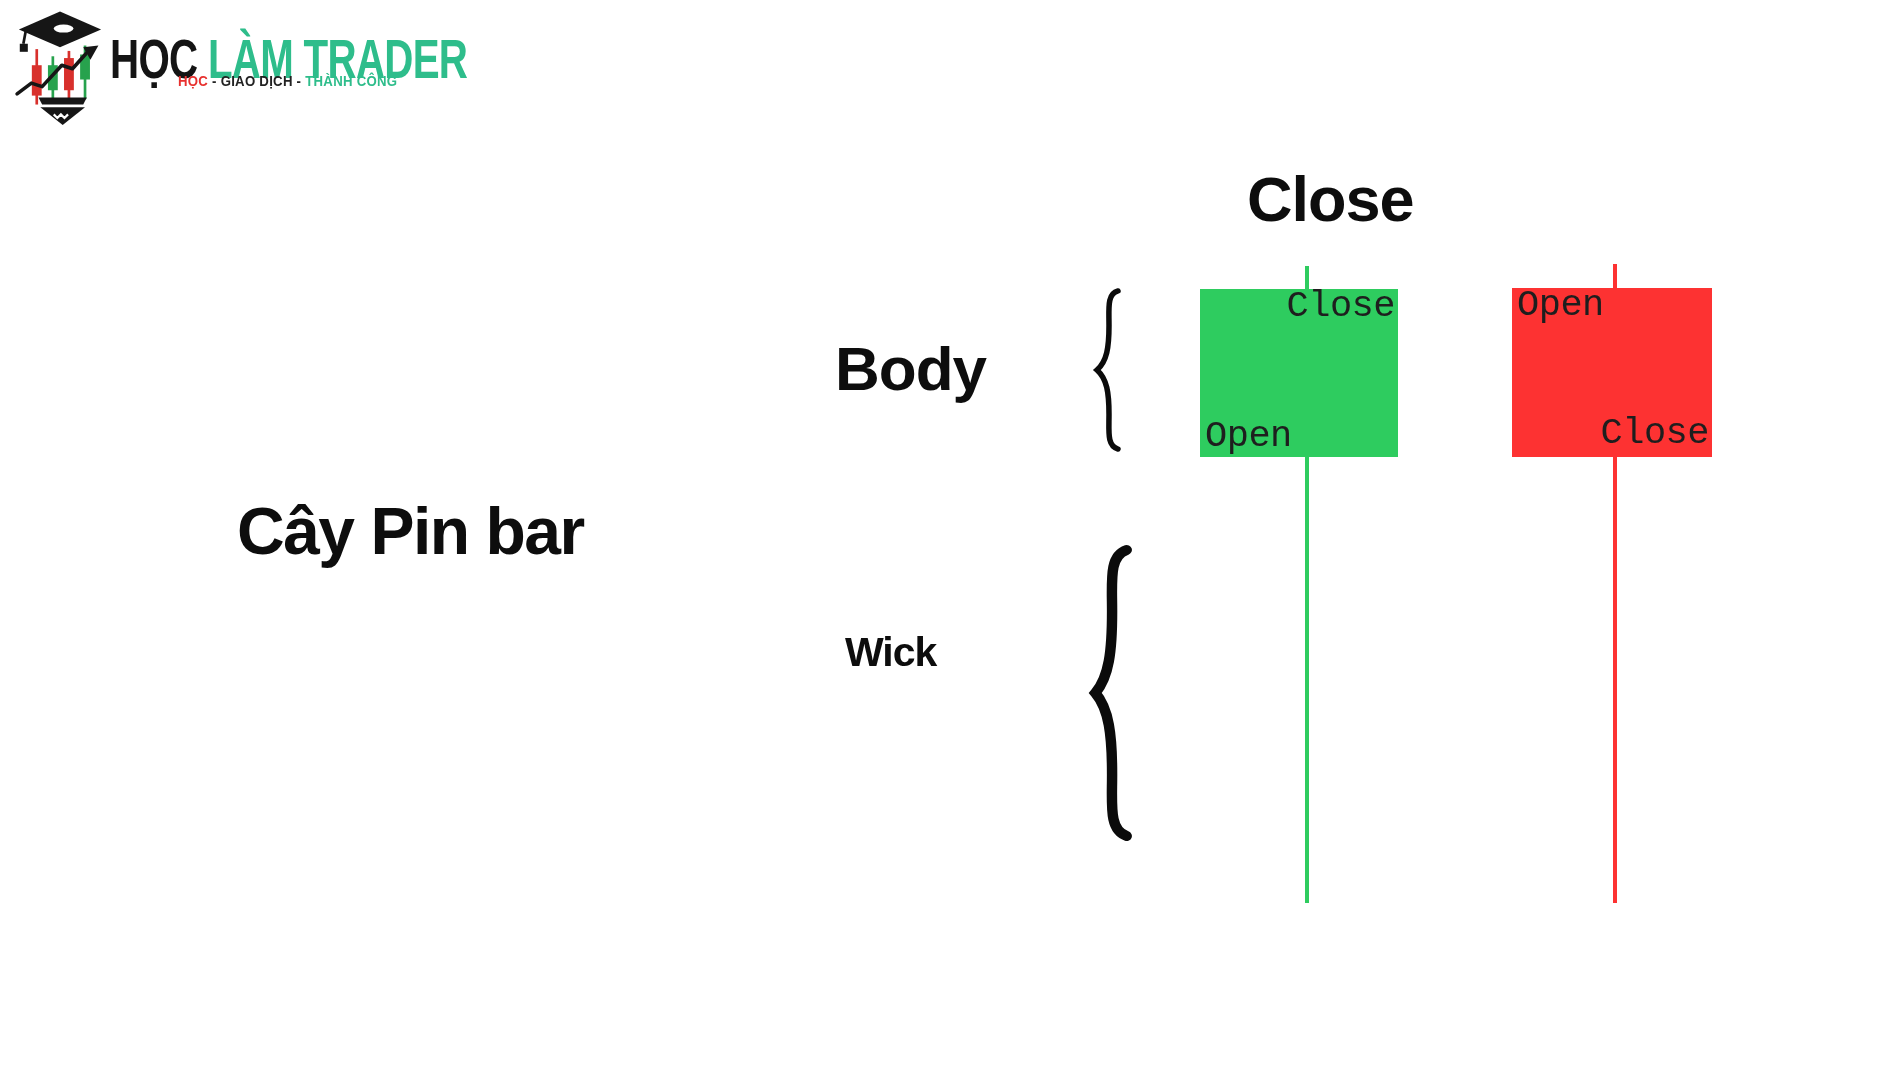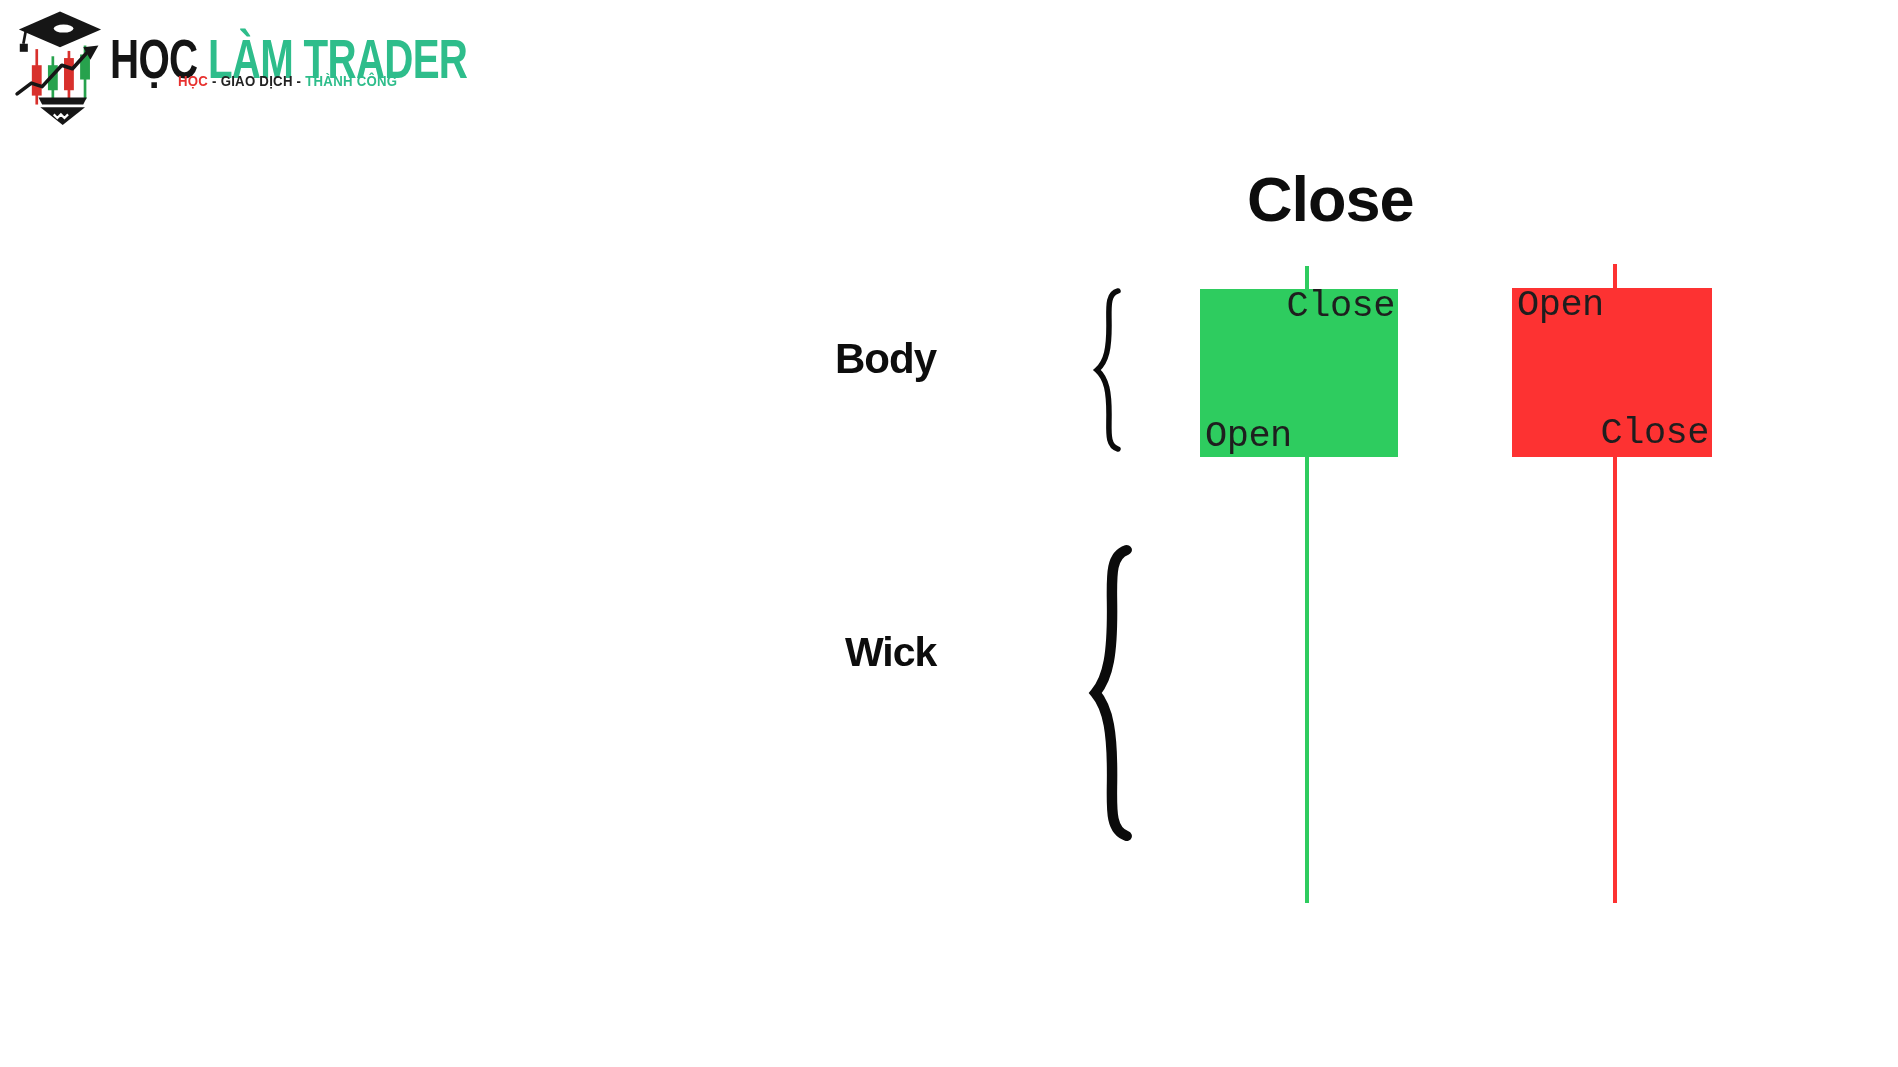--- a/index.html
+++ b/index.html
@@ -21,21 +21,21 @@
     position:absolute;left:68px;top:64px;white-space:nowrap;
     font-size:15px;font-weight:bold;letter-spacing:.3px;color:#222222;
     transform:scaleX(.88);transform-origin:0 0;
   }
   .logo-tagline .tag-red{color:#e8312f;}
   .logo-tagline .tag-green{color:#2ebd8b;}
   
   .big-label{position:absolute;font-weight:bold;color:#0d0d0d;line-height:1;white-space:nowrap;letter-spacing:-1px;}
   .caption{left:237px;top:498px;font-size:66px;letter-spacing:-1.5px;}
   .tail-label{left:1247px;top:168px;font-size:63px;}
-  .body-label{left:835px;top:338px;font-size:42px;}
+  .body-label{left:835px;top:338px;font-size:62px;}
   .wick-label{left:845px;top:632px;font-size:41px;}
   
   .brace{position:absolute;}
   .body-brace{left:1092px;top:286px;width:30px;height:168px;}
   .wick-brace{left:1086px;top:544px;width:48px;height:298px;}
   
   .candle-part{position:absolute;}
   .candle-label{
     position:absolute;font-size:37px;line-height:1.1;color:#1e1e1e;
     letter-spacing:-.5px;white-space:nowrap;font-family:Liberation Mono, monospace;
@@ -87,20 +87,21 @@
         <polygon points="28,111 78,111 53,131" fill="#161616"></polygon>
         <polyline points="43,119 47,123 51,119 55,123 59,119" fill="none" stroke="#ffffff" stroke-width="2.5"></polyline>
       </g>
     </svg>
     <div class="logo-text">
       <div class="logo-title"><span>HỌC</span> <span class="brand-green">LÀM TRADER</span></div>
       <div class="logo-tagline"><span class="tag-red">HỌC</span><span> - GIAO DỊCH - </span><span class="tag-green">THÀNH CÔNG</span></div>
     </div>
   </div>
 
+  <div class="big-label caption">Cây Pin bar</div>
   <div class="big-label tail-label">Close</div>
   <div class="big-label body-label">Body</div>
   <div class="big-label wick-label">Wick</div>
 
   <svg class="brace body-brace" viewBox="0 0 30 170" preserveAspectRatio="none" aria-hidden="true">
     <path d="M 26,5 C 15,8 17,22 17,40 C 17,62 15,76 5,85 C 15,94 17,108 17,130 C 17,148 15,162 26,165" fill="none" stroke="#0b0b0b" stroke-width="5.5" stroke-linecap="round"></path>
   </svg>
   <svg class="brace wick-brace" viewBox="0 0 46 300" preserveAspectRatio="none" aria-hidden="true">
     <path d="M 39,6 C 22,12 25,36 25,68 C 25,108 22,134 9,150 C 22,166 25,192 25,232 C 25,264 22,288 39,294" fill="none" stroke="#0b0b0b" stroke-width="10" stroke-linecap="round"></path>
   </svg>

